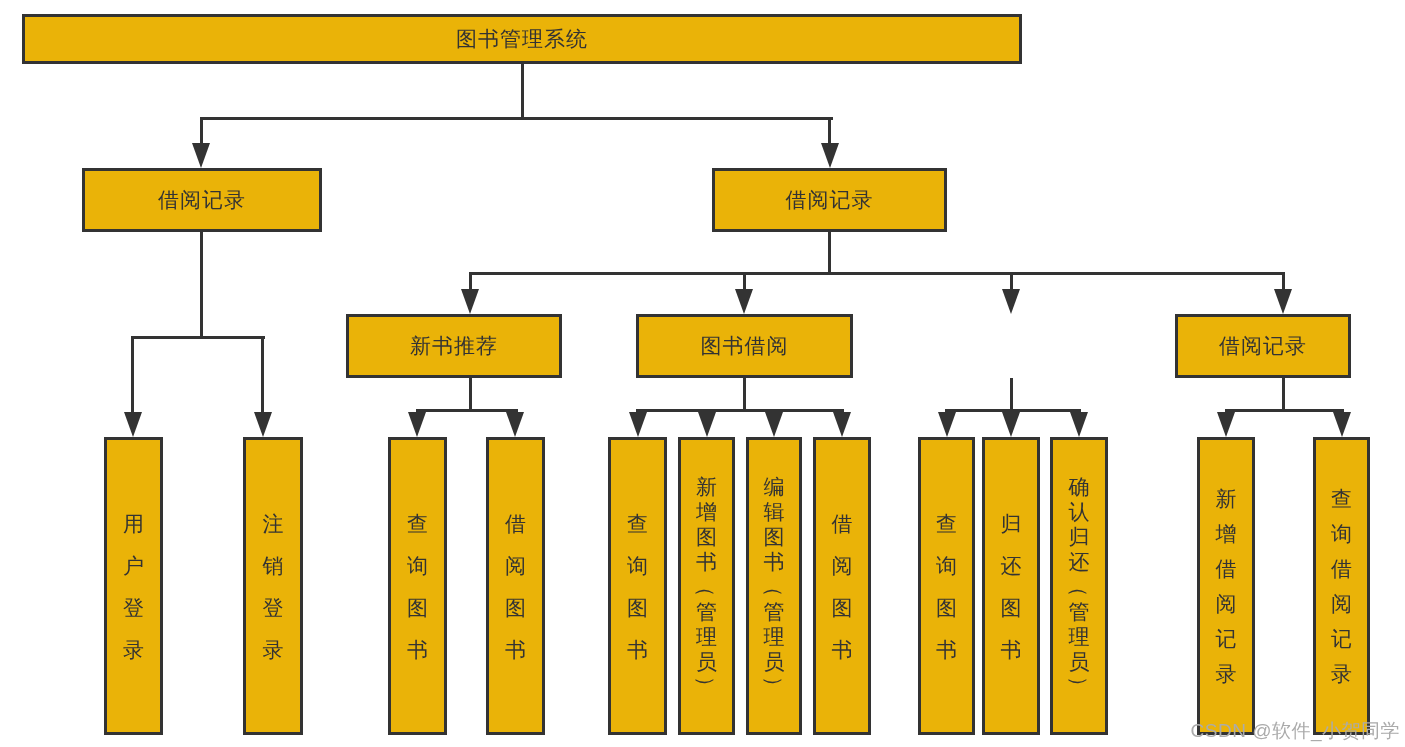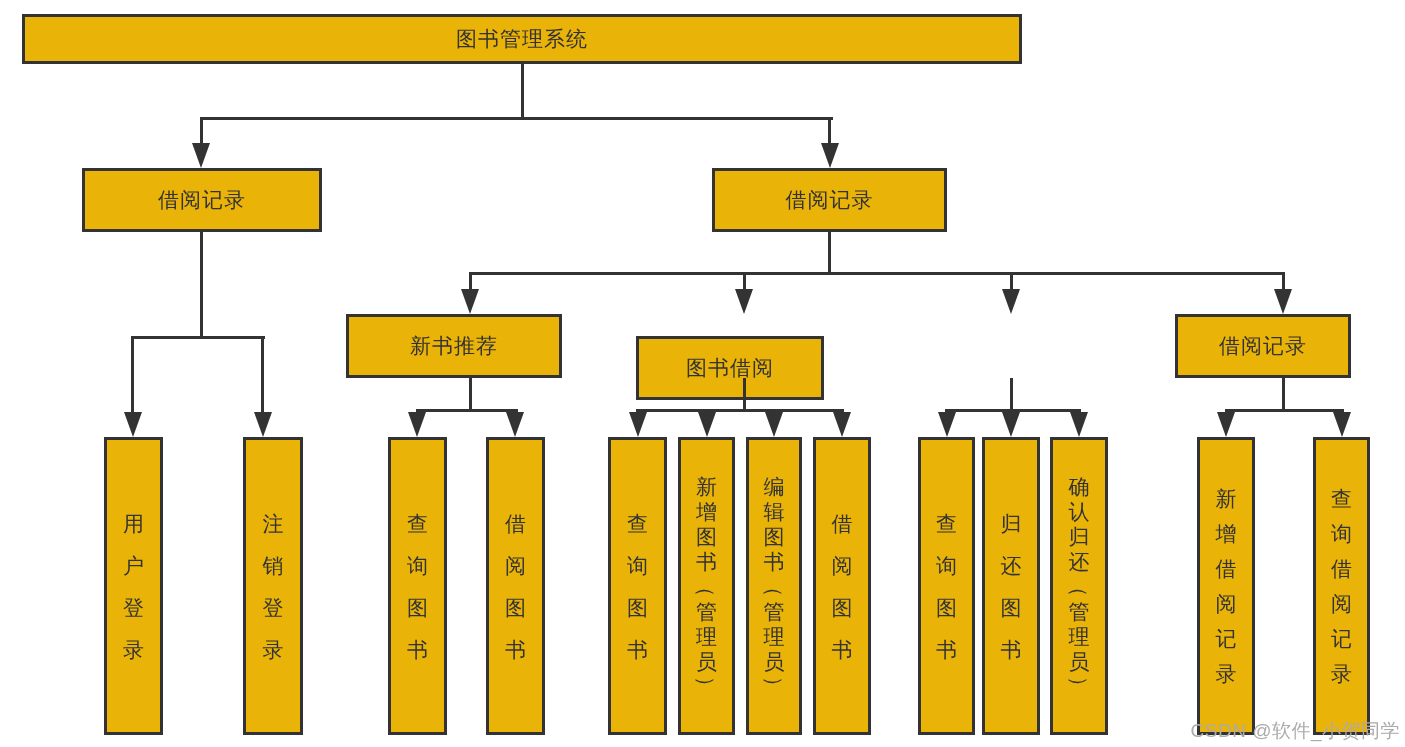--- a/index.html
+++ b/index.html
@@ -69,21 +69,21 @@
   <div class="node" style="left:82px; top:168px; width:240px; height:64px;">
     <span class="lbl">借阅记录</span>
   </div>
   <div class="node" style="left:712px; top:168px; width:235px; height:64px;">
     <span class="lbl">借阅记录</span>
   </div>
 
   <div class="node" style="left:346px; top:314px; width:216px; height:64px;">
     <span class="lbl">新书推荐</span>
   </div>
-  <div class="node" style="left:636px; top:314px; width:188px; height:64px;margin-top:22px;">
+  <div class="node" style="left:636px; top:314px; width:217px; height:64px;">
     <span class="lbl">图书借阅</span>
   </div>
   <div class="node" style="left:1175px; top:314px; width:176px; height:64px;">
     <span class="lbl">借阅记录</span>
   </div>
 
   <div class="node node--v" style="left:104px; top:437px; width:59px; height:298px;">
     <span class="lbl" style="gap: 21px;">
         <span class="ch">用</span>
         <span class="ch">户</span>

